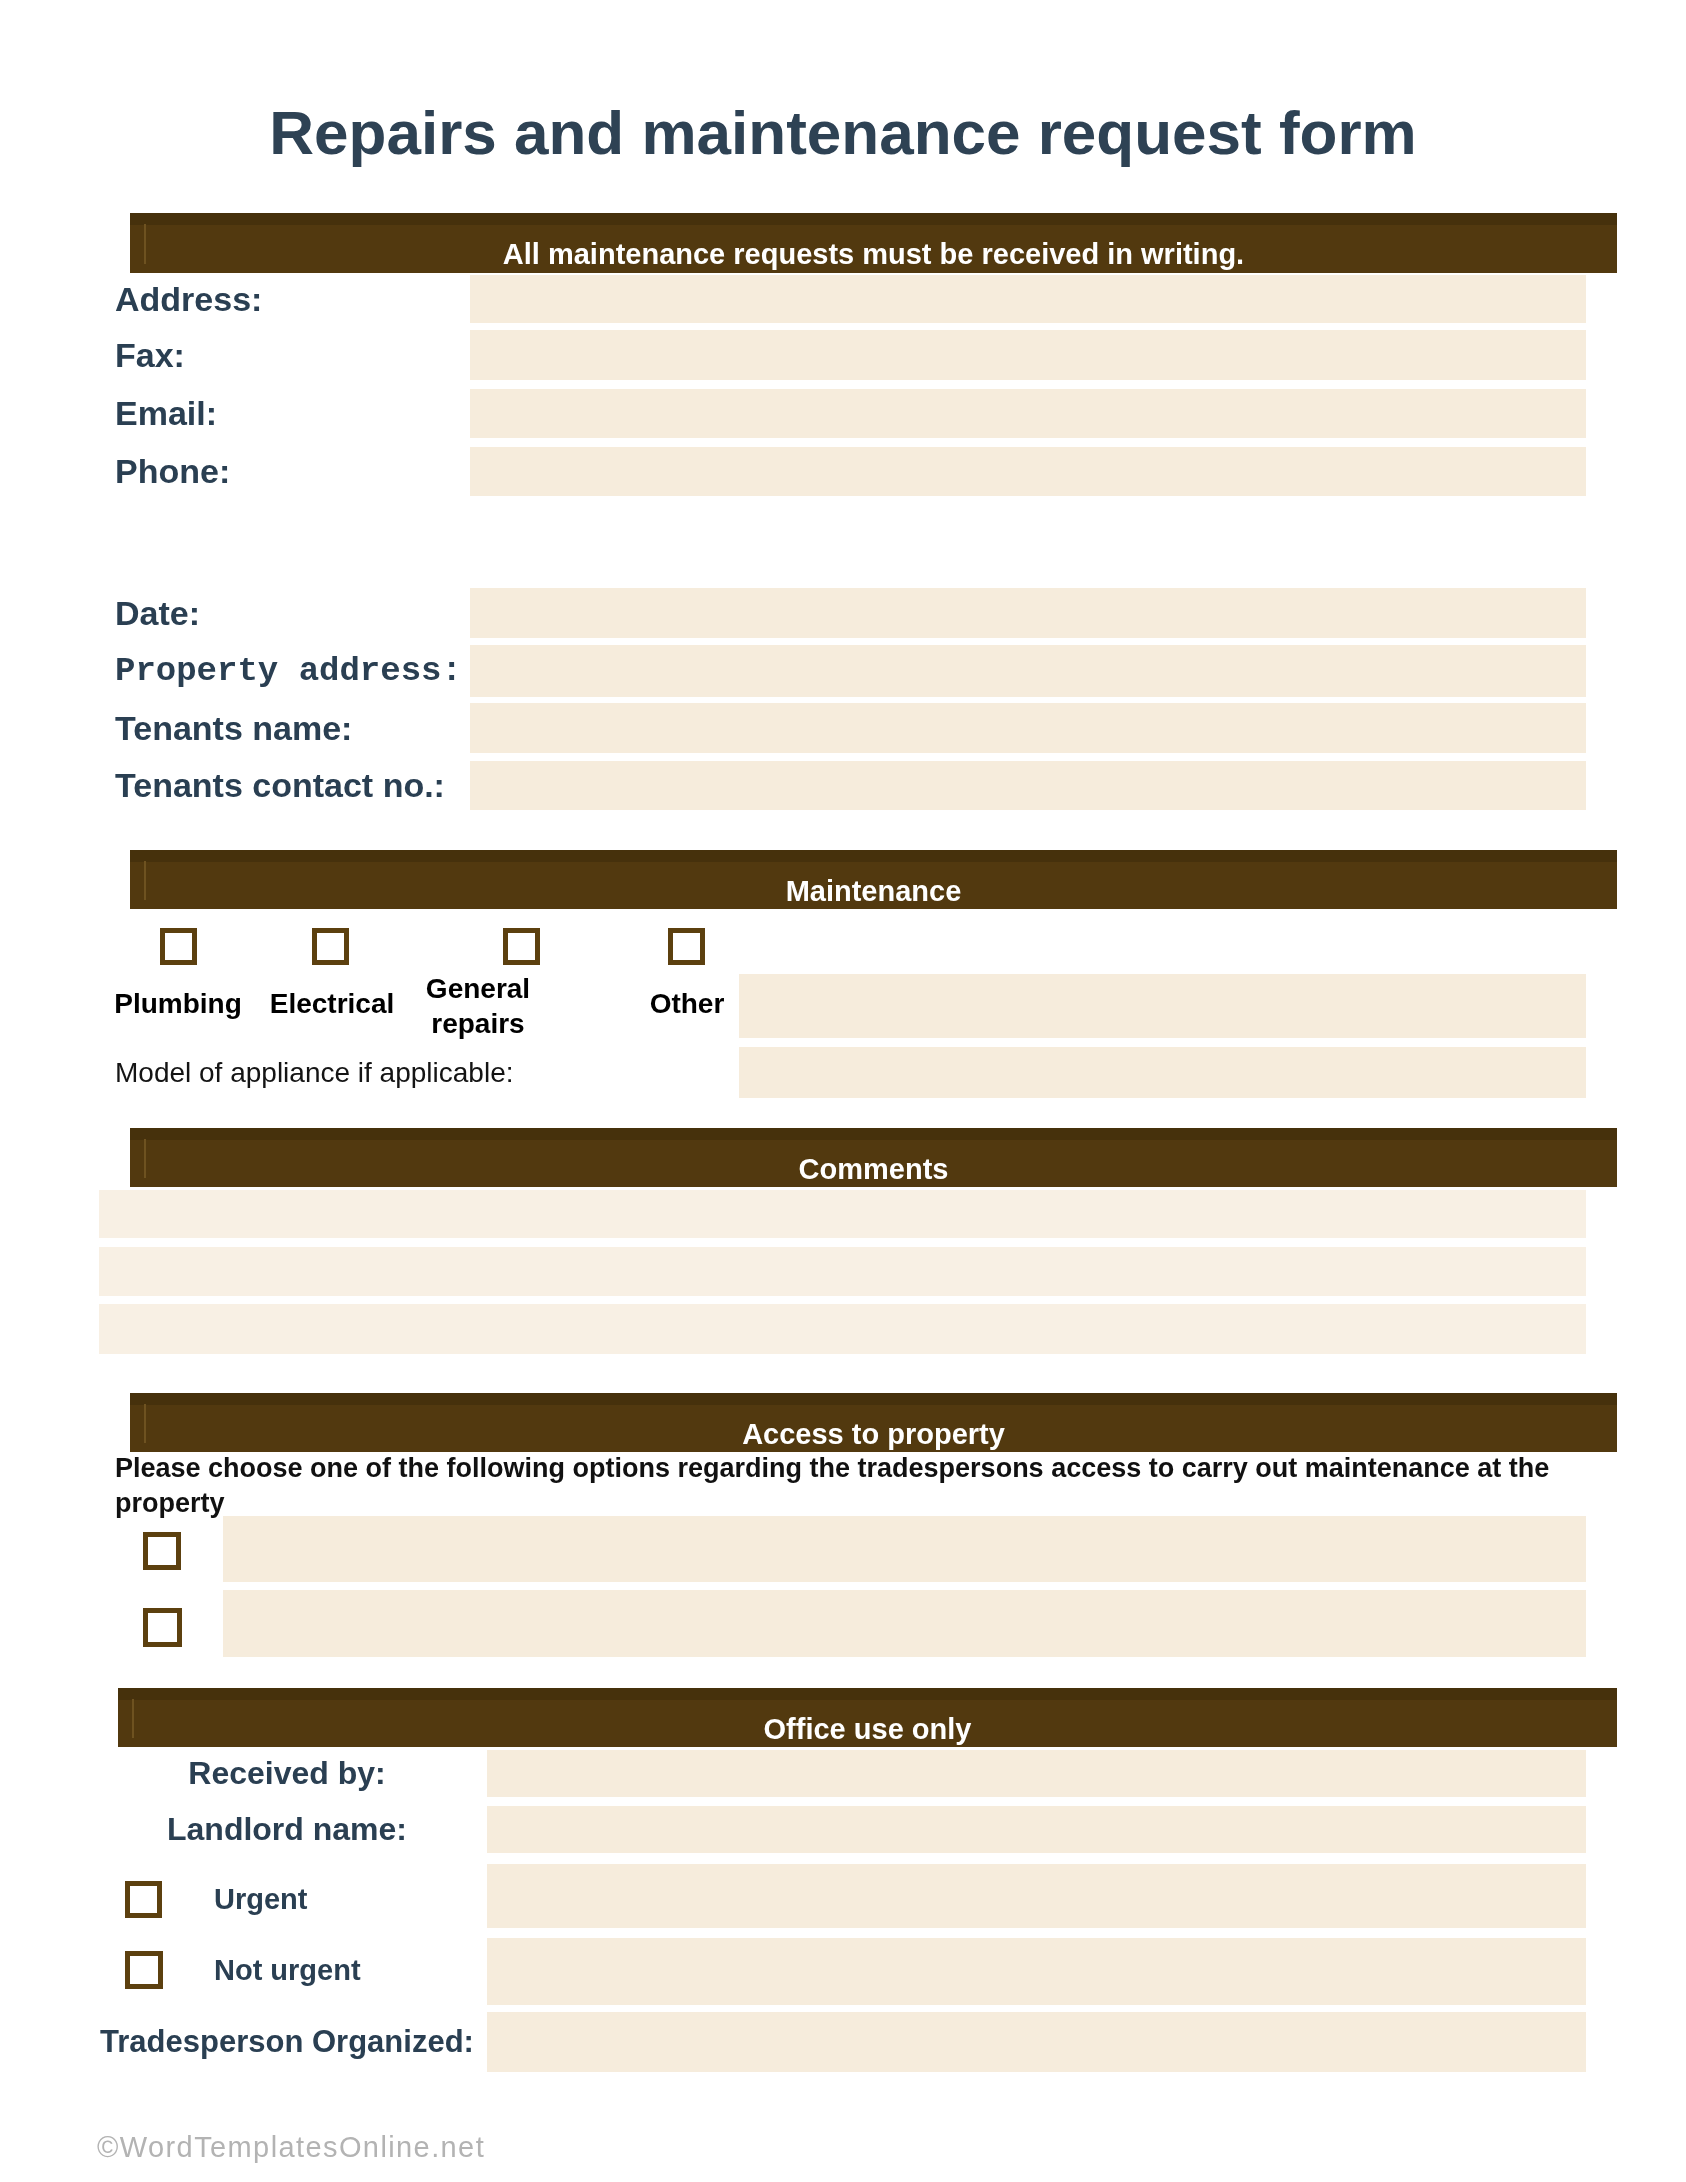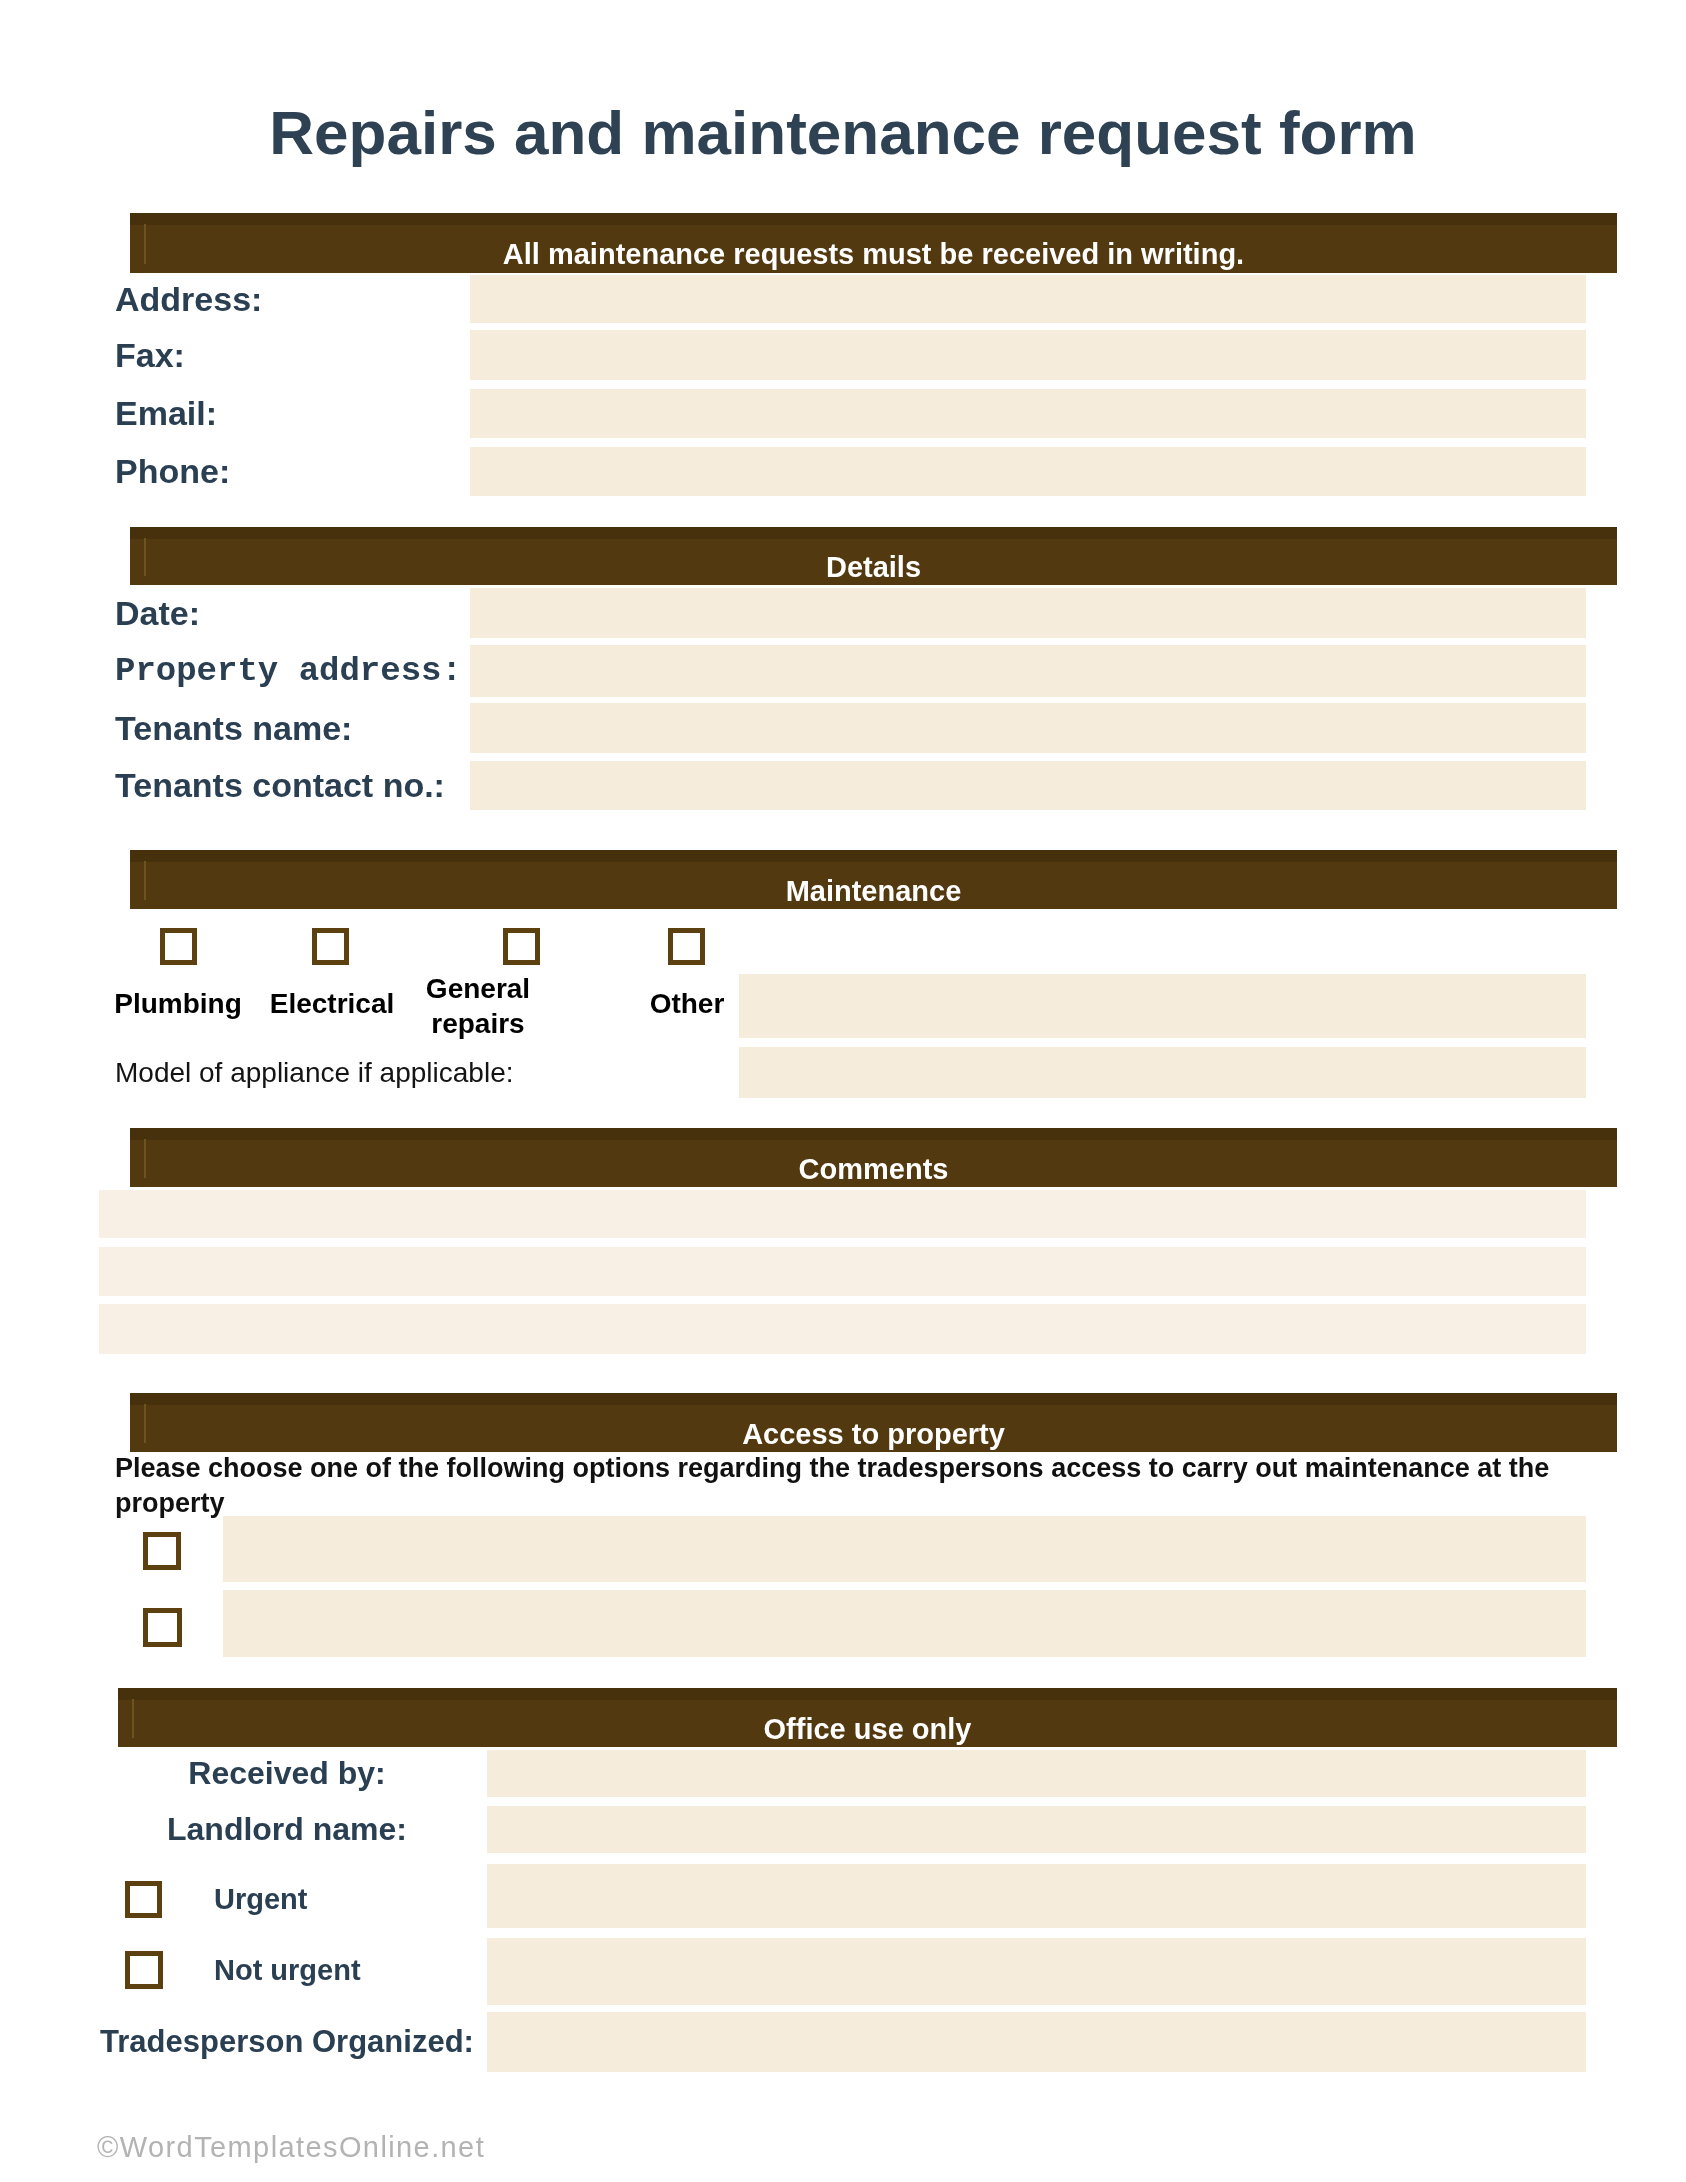--- a/index.html
+++ b/index.html
@@ -83,21 +83,20 @@
 
   <div class="lbl" style="left:115px;top:330px;height:50px;">Fax:</div>
   <div class="field" style="left:470px;top:330px;width:1116px;height:50px;"></div>
 
   <div class="lbl" style="left:115px;top:389px;height:49px;">Email:</div>
   <div class="field" style="left:470px;top:389px;width:1116px;height:49px;"></div>
 
   <div class="lbl" style="left:115px;top:447px;height:49px;">Phone:</div>
   <div class="field" style="left:470px;top:447px;width:1116px;height:49px;"></div>
 
-  <div class="bar" style="top:527px;height:58px;">Details</div>
 
   <div class="lbl" style="left:115px;top:588px;height:50px;">Date:</div>
   <div class="field" style="left:470px;top:588px;width:1116px;height:50px;"></div>
 
   <div class="lbl" style="left:115px;top:645px;height:52px;font-family:Liberation Mono, monospace;">Property address:</div>
   <div class="field" style="left:470px;top:645px;width:1116px;height:52px;"></div>
 
   <div class="lbl" style="left:115px;top:703px;height:50px;">Tenants name:</div>
   <div class="field" style="left:470px;top:703px;width:1116px;height:50px;"></div>
 

